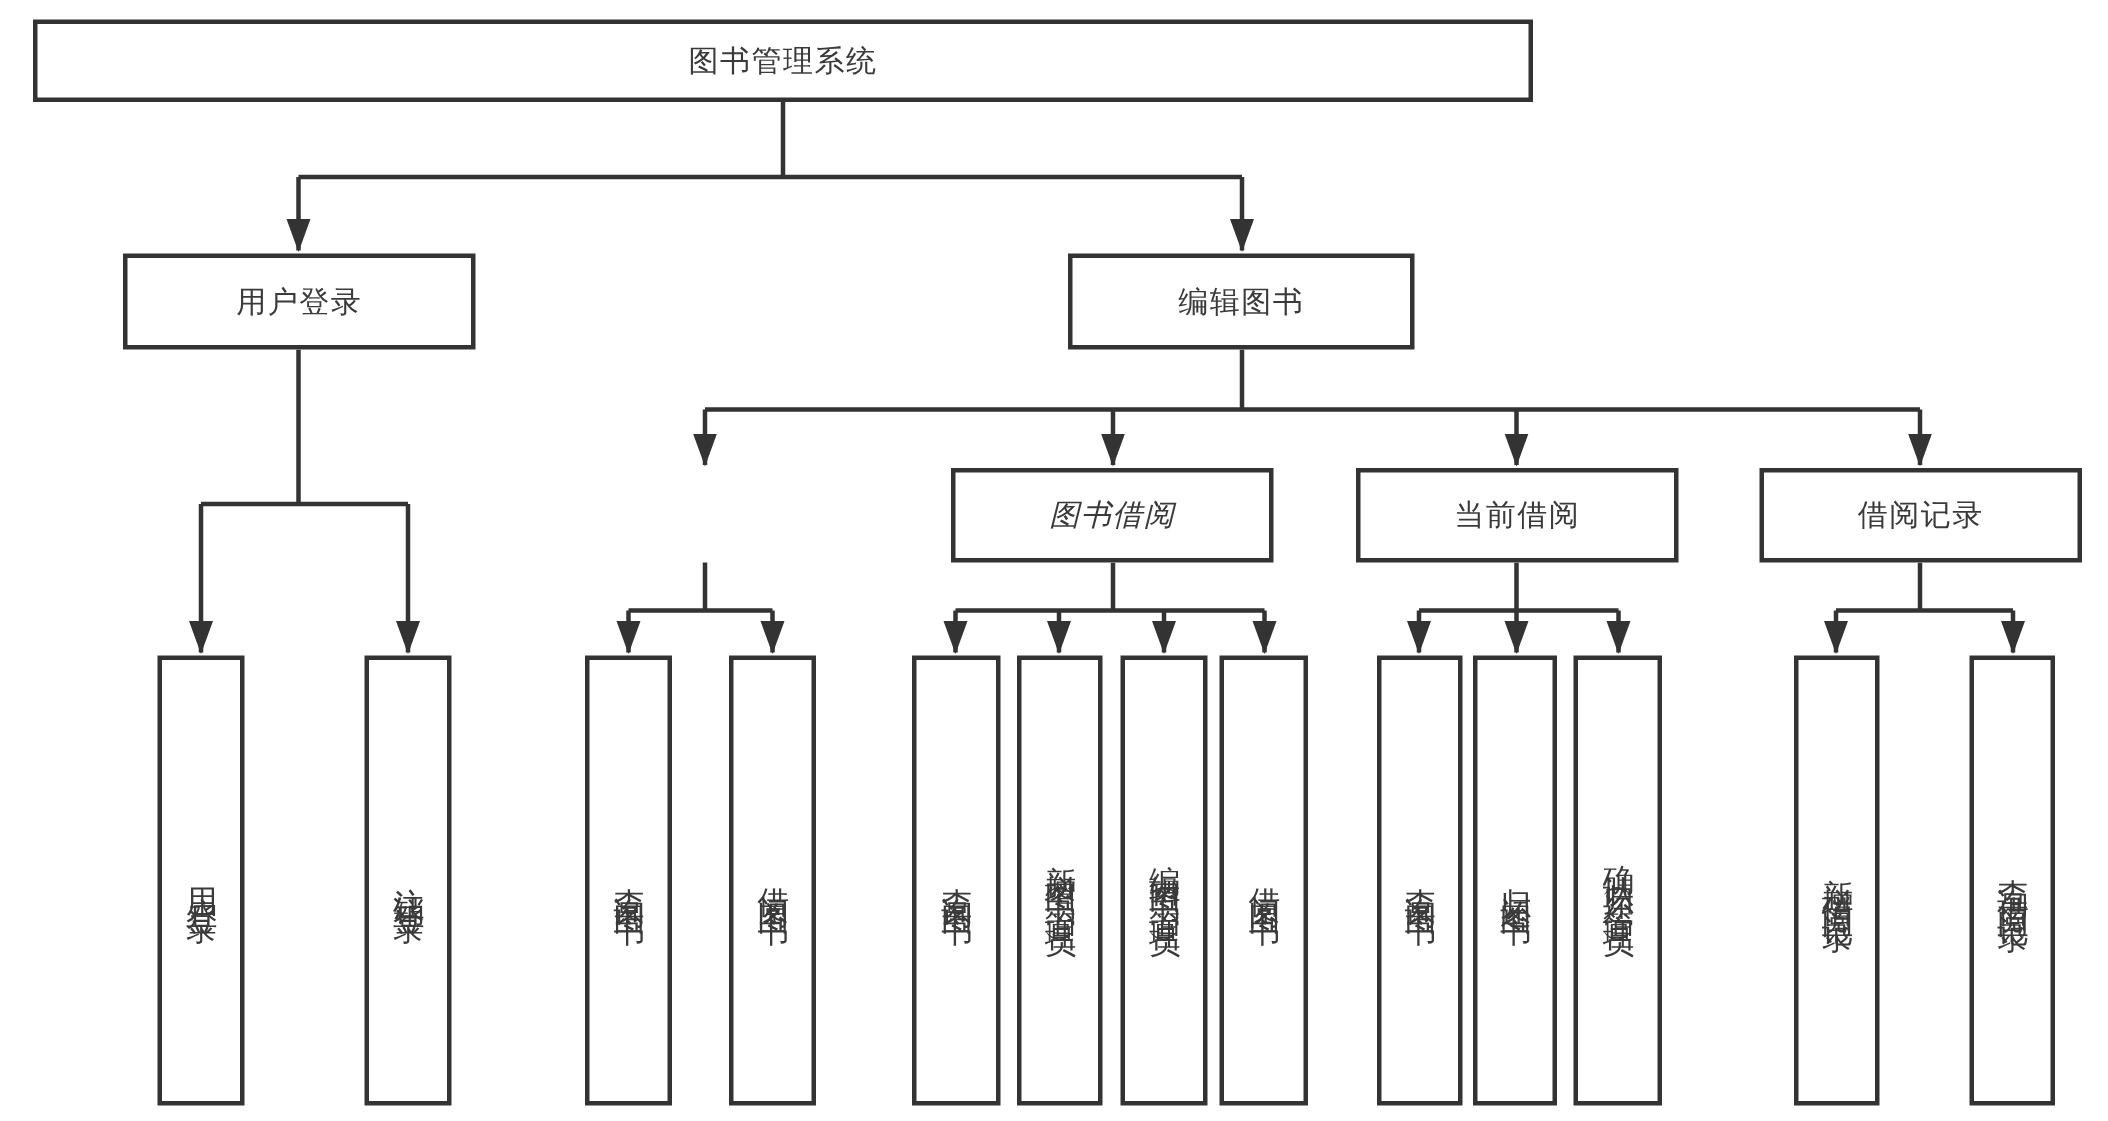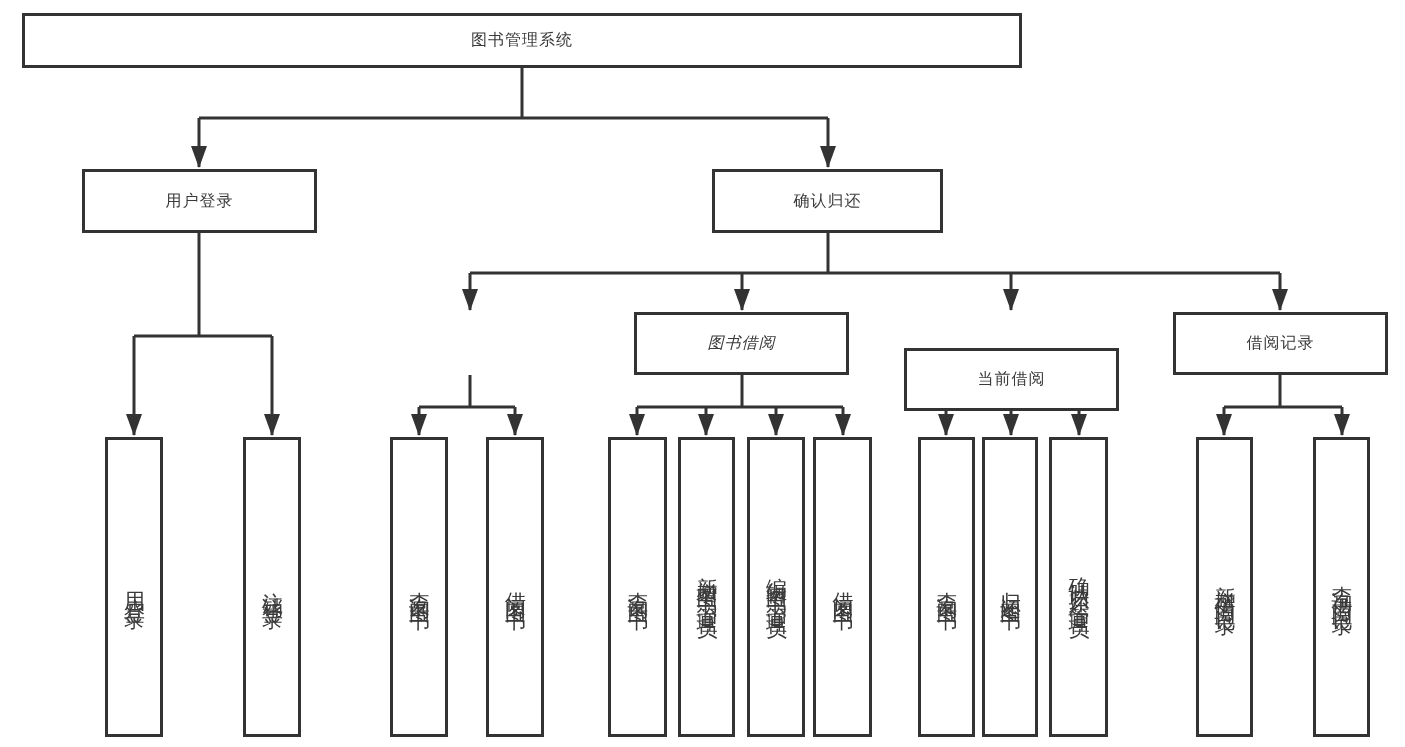--- a/index.html
+++ b/index.html
@@ -17,21 +17,21 @@
     z-index: 1;
   }
   .hbox {
     position: absolute;
     box-sizing: border-box;
     background: #ffffff;
     border: 3px solid #333333;
     display: flex;
     align-items: center;
     justify-content: center;
-    font-size: 16px;
+    font-size: 20px;
     color: #3a3a3a;
     letter-spacing: 1px;
     z-index: 2;
   }
   .vbox {
     position: absolute;
     box-sizing: border-box;
     background: #ffffff;
     border: 3px solid #333333;
     display: flex;
@@ -97,24 +97,24 @@
       <line x1="1011" y1="407" x2="1011" y2="435" marker-end="url(#arrow)"></line>
       <line x1="1079" y1="407" x2="1079" y2="435" marker-end="url(#arrow)"></line>
       <line x1="1224" y1="407" x2="1224" y2="435" marker-end="url(#arrow)"></line>
       <line x1="1342" y1="407" x2="1342" y2="435" marker-end="url(#arrow)"></line>
     </g>
   </svg>
 
   <div class="hbox" style="left:22px; top:13px; width:1000px; height:55px;">图书管理系统</div>
 
   <div class="hbox" style="left:82px; top:169px; width:235px; height:64px;">用户登录</div>
-  <div class="hbox" style="left:712px; top:169px; width:231px; height:64px;">确认归还</div>
+  <div class="hbox" style="left:712px; top:169px; width:231px; height:64px;">编辑图书</div>
 
   <div class="hbox" style="left:634px; top:312px; width:215px; height:63px;font-style:italic;">图书借阅</div>
-  <div class="hbox" style="left:904px; top:312px; width:215px; height:63px;margin-top:36px;">当前借阅</div>
+  <div class="hbox" style="left:904px; top:312px; width:215px; height:63px;">当前借阅</div>
   <div class="hbox" style="left:1173px; top:312px; width:215px; height:63px;">借阅记录</div>
 
   <div class="vbox" style="left:105px; top:437px; width:58px; height:300px;">
     <span class="vlabel">用户登录</span>
   </div>
   <div class="vbox" style="left:243px; top:437px; width:58px; height:300px;">
     <span class="vlabel">注销登录</span>
   </div>
 
   <div class="vbox" style="left:390px; top:437px; width:58px; height:300px;">

